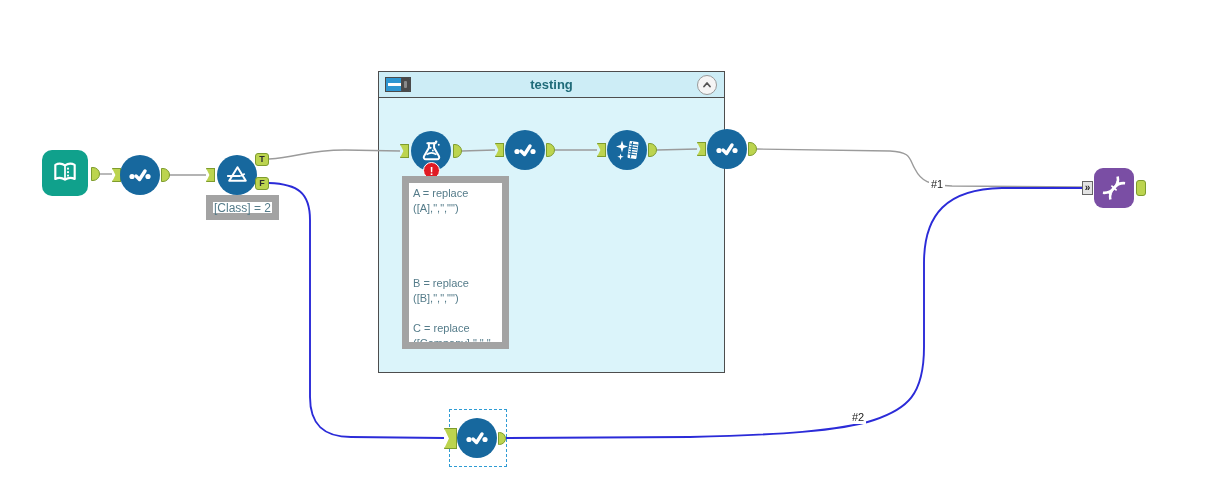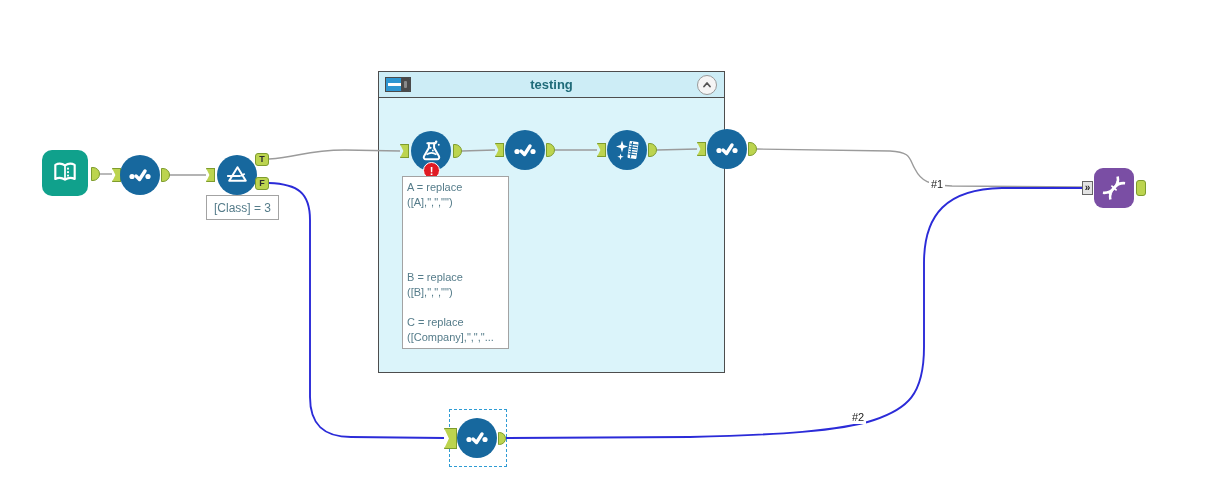--- a/index.html
+++ b/index.html
@@ -36,21 +36,21 @@
         box-sizing:border-box;clip-path:polygon(0 0,100% 0,100% 100%,0 100%,38% 50%);}
   .a-in-big{width:13px;height:21px;}
   .a-tf{position:absolute;width:14px;height:13px;background:var(--anchor_green);border:1px solid var(--anchor_border);
         border-radius:3px;box-sizing:border-box;font-size:9px;font-weight:bold;color:#2d2d2d;
         display:flex;align-items:center;justify-content:center;line-height:1;}
   .a-multi{position:absolute;width:11px;height:14px;background:#e3e3e3;border:1px solid #666;box-sizing:border-box;
            font-size:10px;font-weight:bold;color:#222;display:flex;align-items:center;justify-content:center;line-height:1;}
   .a-union-out{position:absolute;width:10px;height:16px;background:var(--anchor_green);border:1px solid var(--anchor_border);
                border-radius:3px;box-sizing:border-box;}
   
-  .note{position:absolute;background:#ffffff;border:1px solid #a3a3a3;color:var(--annotation_text);
+  .note{position:absolute;background:#ffffff;border:7px solid #a3a3a3;color:var(--annotation_text);
         font-size:11px;box-sizing:border-box;}
   .note-filter{width:73px;height:25px;font-size:12px;display:flex;align-items:center;justify-content:center;}
   .note-formula{width:107px;height:173px;padding:3px 4px;line-height:15px;white-space:pre-line;overflow:hidden;}
   
   .err-badge{position:absolute;width:17px;height:17px;border-radius:50%;background:var(--error_red);border:1px solid #fff;
              box-sizing:border-box;color:#fff;font-weight:bold;font-size:11px;display:flex;align-items:center;justify-content:center;}
   .wire-label{position:absolute;font-size:11px;color:#222;background:#ffffff;padding:0 2px;line-height:13px;}
   .selection-rect{position:absolute;border:1px dashed var(--selection_blue);background:transparent;box-sizing:border-box;}
   svg.wires{position:absolute;left:0;top:0;pointer-events:none;}
   svg.wires path{pointer-events:stroke;}
@@ -114,21 +114,21 @@
 <div class="a-in" style="left:206px;top:168px;"></div>
 <div class="tool-circle" style="left:217px;top:155px;">
   <svg width="27" height="27" viewBox="0 0 26 26">
     <path d="M13 5 L21 18 H5 Z" fill="none" stroke="#fff" stroke-width="1.9" stroke-linejoin="round"></path>
     <path d="M3 13.5 H16" stroke="#fff" stroke-width="1.9"></path>
     <path d="M16 13.5 l4 -2.2" stroke="#fff" stroke-width="1.6"></path>
   </svg>
 </div>
 <div class="a-tf" style="left:255px;top:153px;">T</div>
 <div class="a-tf" style="left:255px;top:177px;">F</div>
-<div class="note note-filter" style="left:206px;top:195px;">[Class] = 3</div>
+<div class="note note-filter" style="left:206px;top:195px;">[Class] = 2</div>
 
 <div class="a-in" style="left:400px;top:144px;"></div>
 <div class="tool-circle" style="left:411px;top:131px;">
   <svg width="27" height="27" viewBox="0 0 26 26">
     <path d="M10.5 5 V9.5 L5.8 17.5 A2 2 0 0 0 7.5 20.5 H18.5 A2 2 0 0 0 20.2 17.5 L15.5 9.5 V5" fill="none" stroke="#fff" stroke-width="1.9" stroke-linecap="round"></path>
     <line x1="9" y1="5" x2="17" y2="5" stroke="#fff" stroke-width="1.9" stroke-linecap="round"></line>
     <path d="M8.2 16 C11 14 15 14 17.8 16" stroke="#fff" stroke-width="1.5" fill="none"></path>
     <circle cx="12" cy="9.5" r="1.1" fill="#fff"></circle>
       <circle cx="14.3" cy="12" r="0.9" fill="#fff"></circle>
     <circle cx="17.5" cy="3.5" r="1.2" fill="#fff"></circle>

